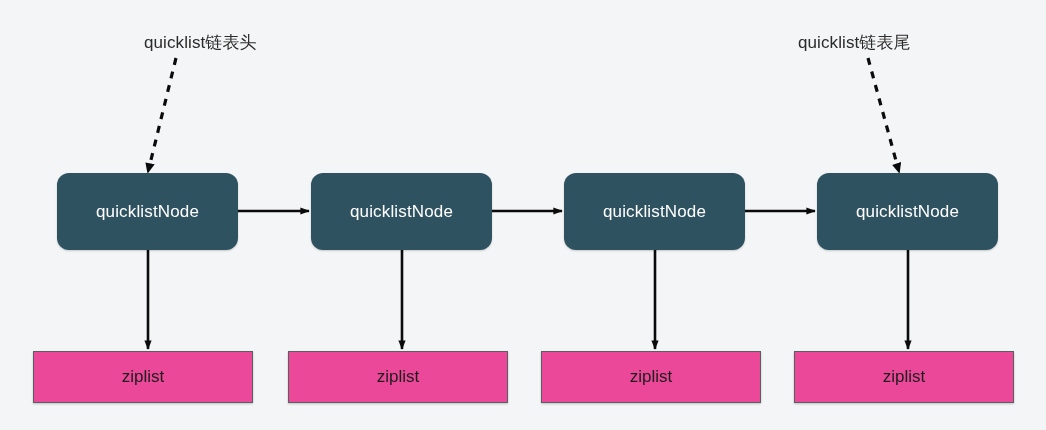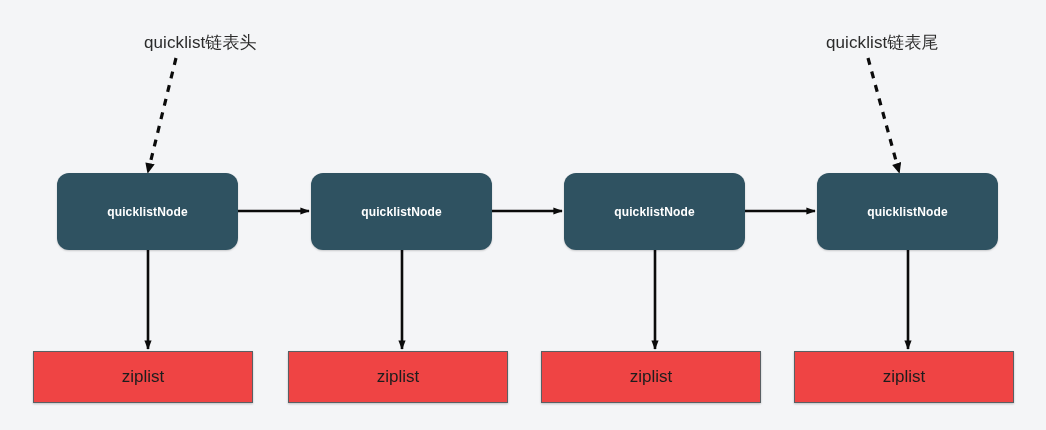--- a/index.html
+++ b/index.html
@@ -42,31 +42,30 @@
     height: 77px;
     background: #2f5261;
     border-radius: 12px;
     box-shadow: 0 1px 2px rgba(0,0,0,0.18);
     display: flex;
     align-items: center;
     justify-content: center;
   }
   .node-box .node-label {
     color: #ffffff;
-    font-size: 12px;
+    font-size: 17px;
     line-height: 20px;
     white-space: nowrap;
     letter-spacing: 0.15px;
-    font-weight: bold;
   }
   .ziplist-box {
     position: absolute;
     width: 220px;
     height: 52px;
-    background: #ef4444;
+    background: #ec4899;
     border: 1.5px solid #5a5f63;
     box-sizing: border-box;
     box-shadow: 0 1px 2px rgba(0,0,0,0.22);
     display: flex;
     align-items: center;
     justify-content: center;
   }
   .ziplist-box .ziplist-label {
     color: #1d1d1d;
     font-size: 17px;
@@ -103,21 +102,21 @@
     </g>
 
     <g>
       <line x1="176" y1="58" x2="149" y2="168" stroke="#0b0b0b" stroke-width="3.2" stroke-dasharray="7 7" marker-end="url(#arrow-dashed)"></line>
       <line x1="868" y1="58" x2="898" y2="168" stroke="#0b0b0b" stroke-width="3.2" stroke-dasharray="7 7" marker-end="url(#arrow-dashed)"></line>
     </g>
   </svg>
 
   <div class="annotation-label" style="left:108px; top:33px;">quicklist链表头</div>
 
-  <div class="annotation-label" style="left:790px; top:33px;">quicklist链表尾</div>
+  <div class="annotation-label" style="left:762px; top:33px;">quicklist链表尾</div>
 
   <div class="node-box" style="left:57px; top:173px;">
     <span class="node-label">quicklistNode</span>
   </div>
 
   <div class="node-box" style="left:311px; top:173px;">
     <span class="node-label">quicklistNode</span>
   </div>
 
   <div class="node-box" style="left:564px; top:173px;">

